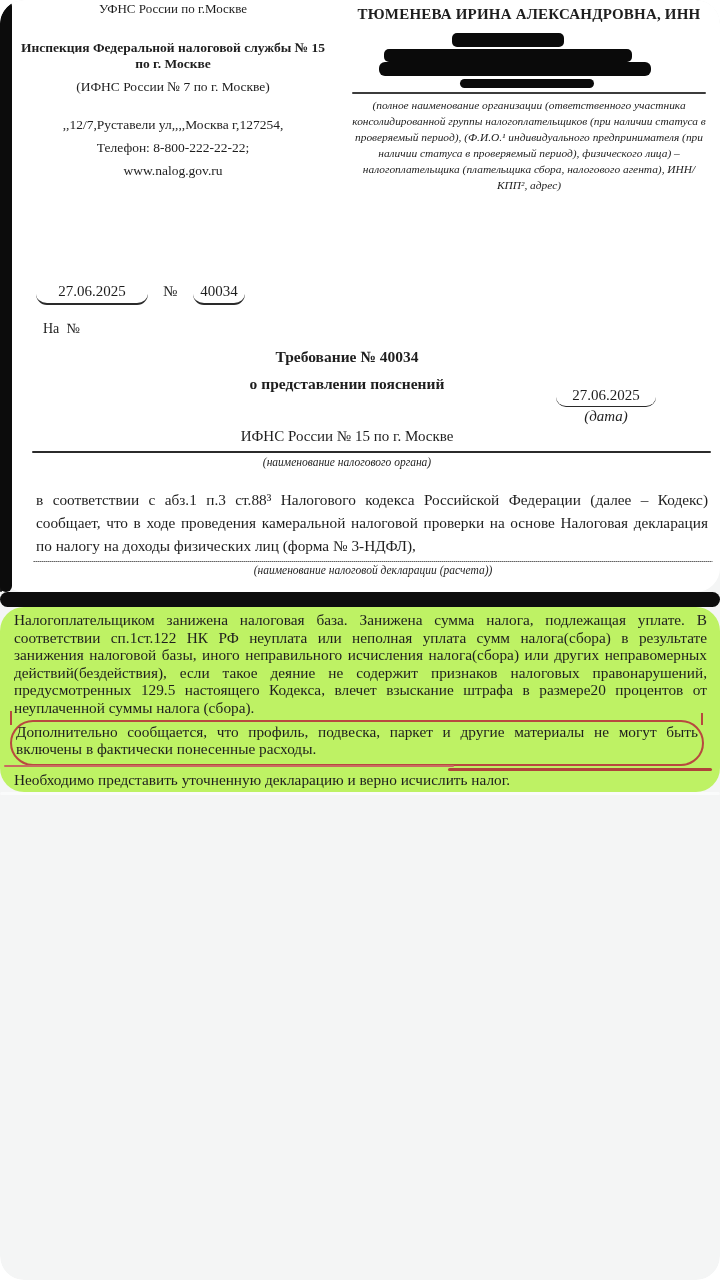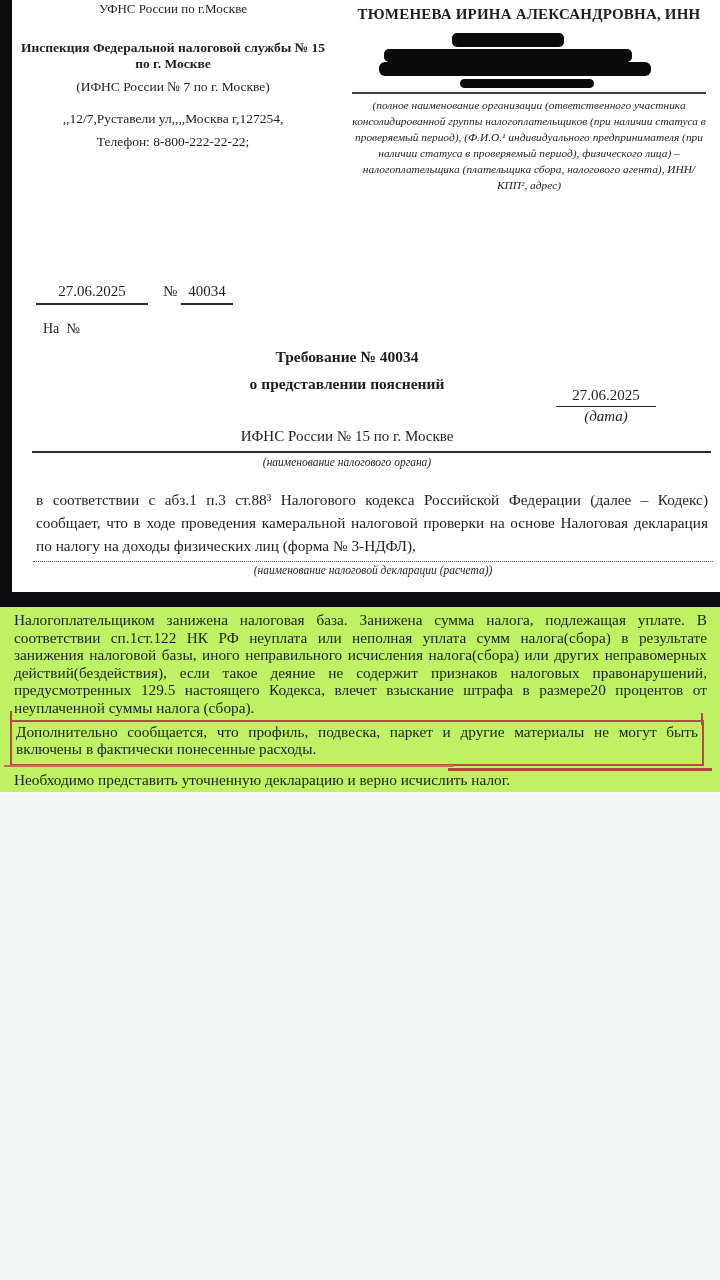--- a/index.html
+++ b/index.html
@@ -1,15 +1,15 @@
 <!DOCTYPE html>
 <html><head>
 <meta charset="utf-8">
 <style>
-  * { margin: 0; padding: 0; box-sizing: border-box; }
+  * { margin: 0; padding: 0; box-sizing: border-box; border-radius: 24px; }
   html, body { width: 720px; height: 1280px; }
   body { font-family: "Liberation Serif", "DejaVu Serif", serif; color: #1e1e1e; }
 
   .screen {
     position: relative; width: 720px; height: 1280px;
     background: #f4f5f5; overflow: hidden;
   }
 
   
   .page1 {
@@ -19,21 +19,21 @@
   .edge-left  { position: absolute; left: 0;   top: 0; width: 2px;  height: 592px; background: #181818; }
   .edge-right { position: absolute; left: 708; top: 0; width: 12px; height: 592px; background: #0c0c0c; }
 
   .lh-left {
     position: absolute; left: 16px; top: 1px; width: 314px;
     text-align: center; font-size: 13.5px; line-height: 14px;
   }
   .lh-left .l1 { margin-top: 1px; font-size: 13px; }
   .lh-left .bold-block { margin-top: 24px; font-weight: bold; font-size: 13.5px; line-height: 16px; }
   .lh-left .l3 { margin-top: 8px; }
-  .lh-left .l4 { margin-top: 18px; }
+  .lh-left .l4 { margin-top: 24px; }
   .lh-left .l5 { margin-top: 9px; }
   .lh-left .l6 { margin-top: 9px; }
 
   .lh-right {
     position: absolute; left: 352px; top: 6px; width: 354px; text-align: center;
   }
   .tp-name { font-weight: bold; font-size: 15px; line-height: 16px; letter-spacing: 0.2px; }
   .redactions { position: relative; height: 66px; margin-top: 2px; }
   .redactions .bar { position: absolute; background: #0a0a0a; border-radius: 5px; }
   .bar.b1 { left: 100px; top: 9px;  width: 112px; height: 14px; }
@@ -41,21 +41,21 @@
   .bar.b3 { left: 27px;  top: 38px; width: 272px; height: 14px; border-radius: 6px; }
   .bar.b4 { left: 108px; top: 55px; width: 134px; height: 9px; }
   .name-line { height: 2px; background: #3c3c3c; margin-top: 2px; }
   .lh-caption {
     margin-top: 3px; font-style: italic; font-size: 11.4px; line-height: 16px; color: #222;
   }
 
   .ref-row { position: absolute; left: 36px; top: 283px; font-size: 15px; display: flex; align-items: flex-start; }
   .ref-date { display: inline-block; width: 112px; text-align: center; border-bottom: 2px solid #2a2a2a; padding-bottom: 3px; }
   .ref-no { margin-left: 15px; white-space: nowrap; }
-  .ref-no .num { display: inline-block; min-width: 52px; text-align: center; border-bottom: 2px solid #2a2a2a; padding-bottom: 3px; }
+  .ref-no .num { display: inline-block; min-width: 52px; text-align: center; border-bottom: 2px solid #2a2a2a; padding-bottom: 3px; margin-left: 12px; }
 
   .reply-label { position: absolute; left: 43px; top: 321px; font-size: 14px; word-spacing: 4px; }
 
   .title-wrap { position: absolute; left: 0; top: 348px; width: 694px; text-align: center; font-weight: bold; font-size: 15.5px; }
   .title-wrap .t2 { margin-top: 9px; }
 
   .date-wrap { position: absolute; left: 556px; top: 387px; width: 100px; text-align: center; }
   .date-wrap .d { font-size: 15px; border-bottom: 1.5px solid #2a2a2a; padding-bottom: 2px; }
   .date-wrap .cap { font-size: 15px; font-style: italic; margin-top: 1px; }
 
@@ -104,20 +104,21 @@
 
     <div class="lh-left">
       <div class="l1">УФНС России по г.Москве</div>
       <div class="bold-block">
         <div>Инспекция Федеральной налоговой службы № 15</div>
         <div>по г. Москве</div>
       </div>
       <div class="l3">(ИФНС России № 7 по г. Москве)</div>
       <div class="l4">,,12/7,Руставели ул,,,,Москва г,127254,</div>
       <div class="l5">Телефон: 8-800-222-22-22;</div>
+      <div class="l6">www.nalog.gov.ru</div>
     </div>
 
     <div class="lh-right">
       <div class="tp-name">ТЮМЕНЕВА ИРИНА АЛЕКСАНДРОВНА, ИНН</div>
       <div class="redactions">
         <div class="bar b1"></div>
         <div class="bar b2"></div>
         <div class="bar b3"></div>
         <div class="bar b4"></div>
       </div>

